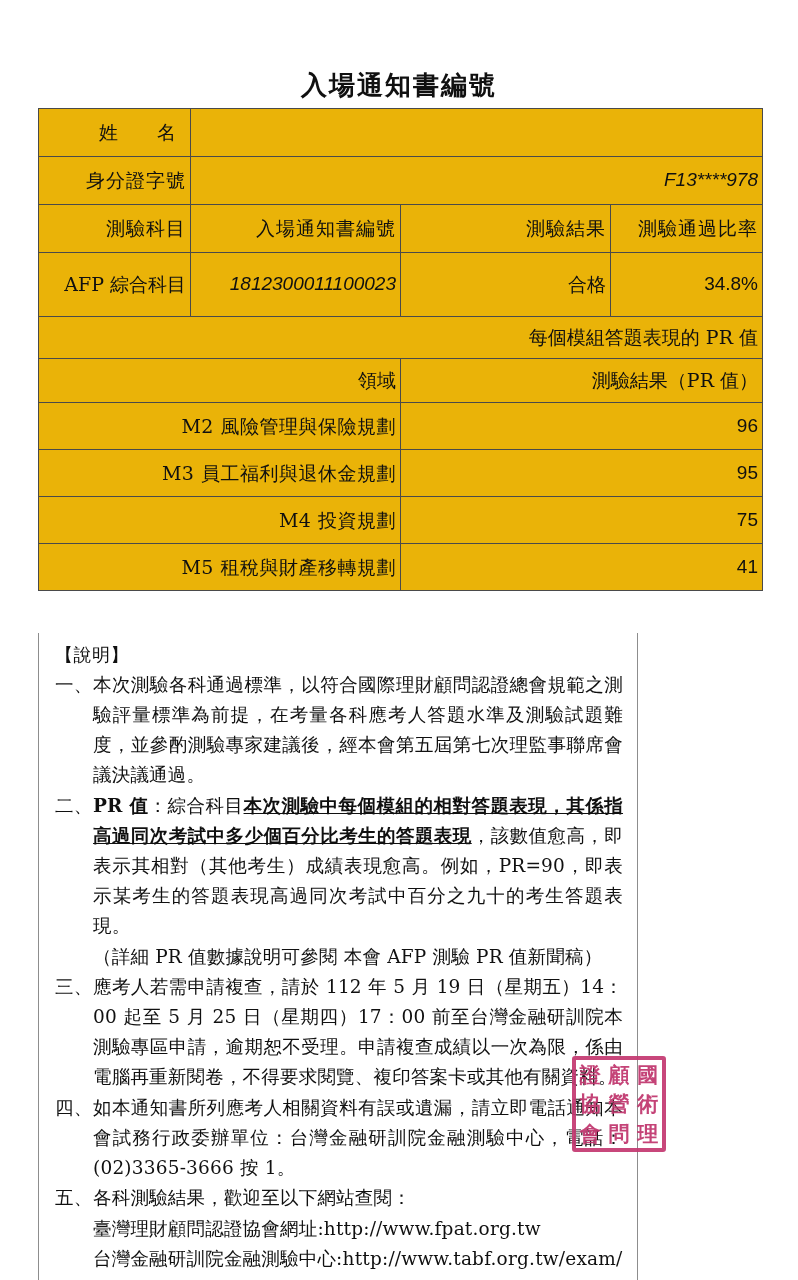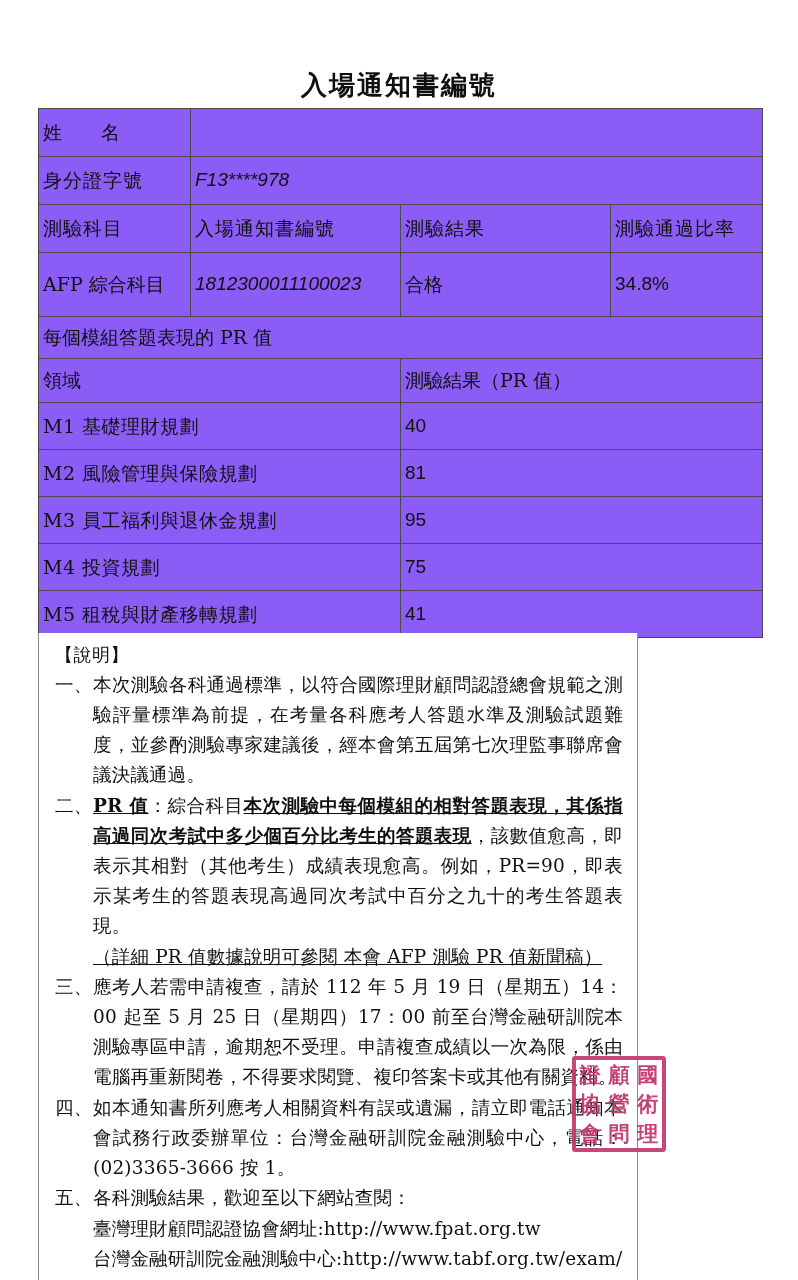--- a/index.html
+++ b/index.html
@@ -38,26 +38,26 @@
   
   .doc-table {
     position: absolute;
     left: 38px; top: 108px;
     width: 724px;
     border-collapse: collapse;
     table-layout: fixed;
   }
   .doc-table td {
     border: 1px solid #4a4a4a;
-    text-align: left;
+    text-align: right;
     vertical-align: middle;
     font-size: 19px;
     padding: 2px 4px;
     line-height: 1.3;
-    background: #8b5cf6;
+    background: #eab308;
   }
   .r-name   { height: 48px; }
   .r-id     { height: 48px; margin-left: 10px; }
   .r-head   { height: 48px; }
   .r-sub    { height: 64px; }
   .r-prhdr  { height: 42px; }
   .r-colhdr { height: 44px; }
   .r-mod    { height: 47px; }
 
   .cell-label { letter-spacing: 1px; }
@@ -103,21 +103,21 @@
   }
   .note-marker {
     flex: 0 0 auto;
     width: 38px;
     white-space: nowrap;
   }
   .note-body {
     flex: 1 1 auto;
     text-align: justify;
   }
-  .u { text-decoration: underline; }
+  .u { }
   .b { font-weight: bold; }
   .bu { font-weight: bold; text-decoration: underline; }
   .sub-line {
     font-size: 18.5px;
     line-height: 1.62;
     padding-left: 38px;
     letter-spacing: 0.2px;
   }
 
   
@@ -182,26 +182,22 @@
 
       <tr class="r-prhdr">
         <td colspan="4">每個模組答題表現的 PR 值</td>
       </tr>
       <tr class="r-colhdr">
         <td colspan="2">領域</td>
         <td colspan="2">測驗結果（PR 值）</td>
       </tr>
 
       <tr class="r-mod">
-        <td colspan="2" class="mod-name">M1 基礎理財規劃</td>
-        <td colspan="2" class="val-pr">40</td>
-      </tr>
-      <tr class="r-mod">
         <td colspan="2" class="mod-name">M2 風險管理與保險規劃</td>
-        <td colspan="2" class="val-pr">81</td>
+        <td colspan="2" class="val-pr">96</td>
       </tr>
       <tr class="r-mod">
         <td colspan="2" class="mod-name">M3 員工福利與退休金規劃</td>
         <td colspan="2" class="val-pr">95</td>
       </tr>
       <tr class="r-mod">
         <td colspan="2" class="mod-name">M4 投資規劃</td>
         <td colspan="2" class="val-pr">75</td>
       </tr>
       <tr class="r-mod">

